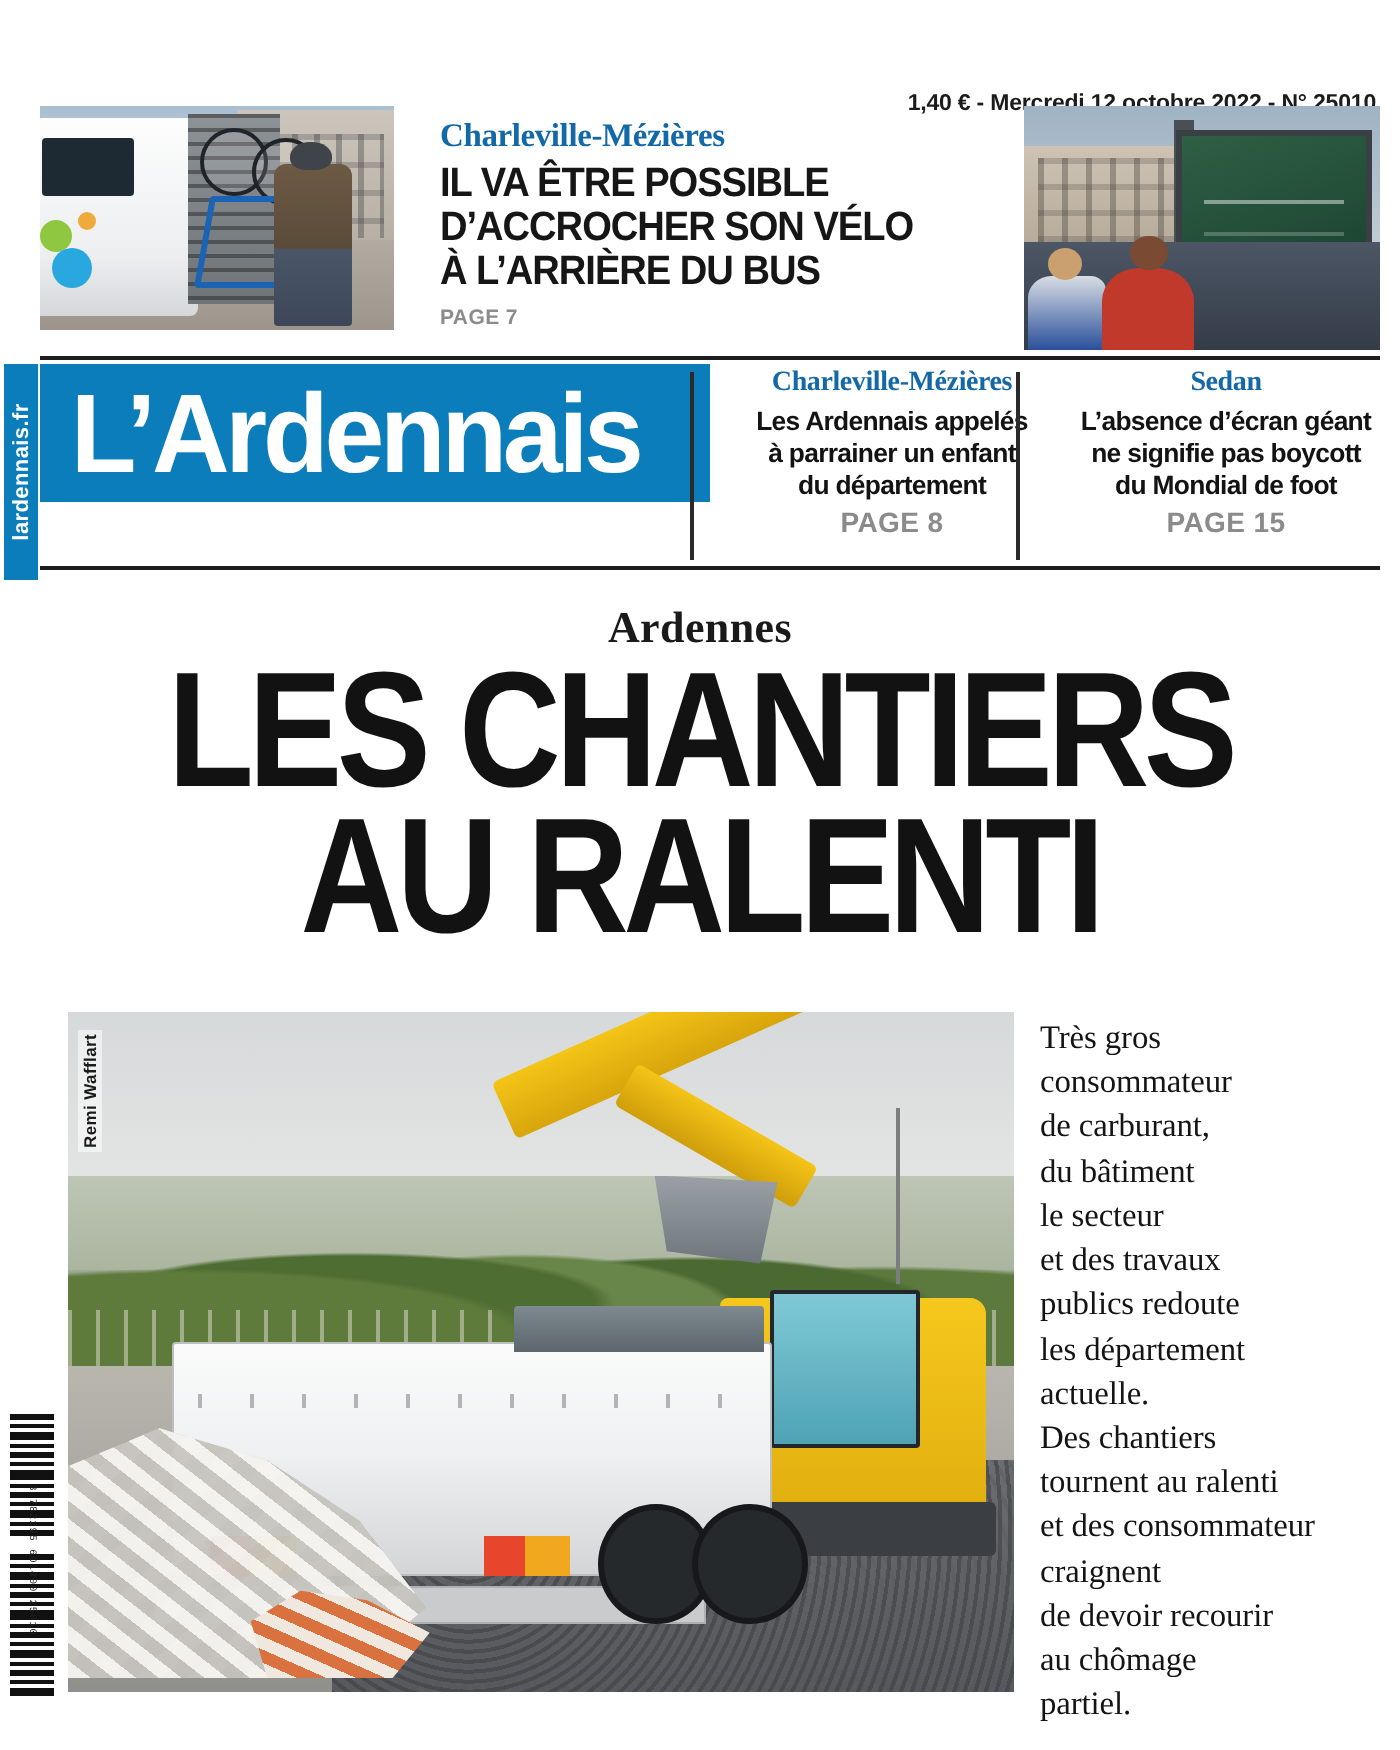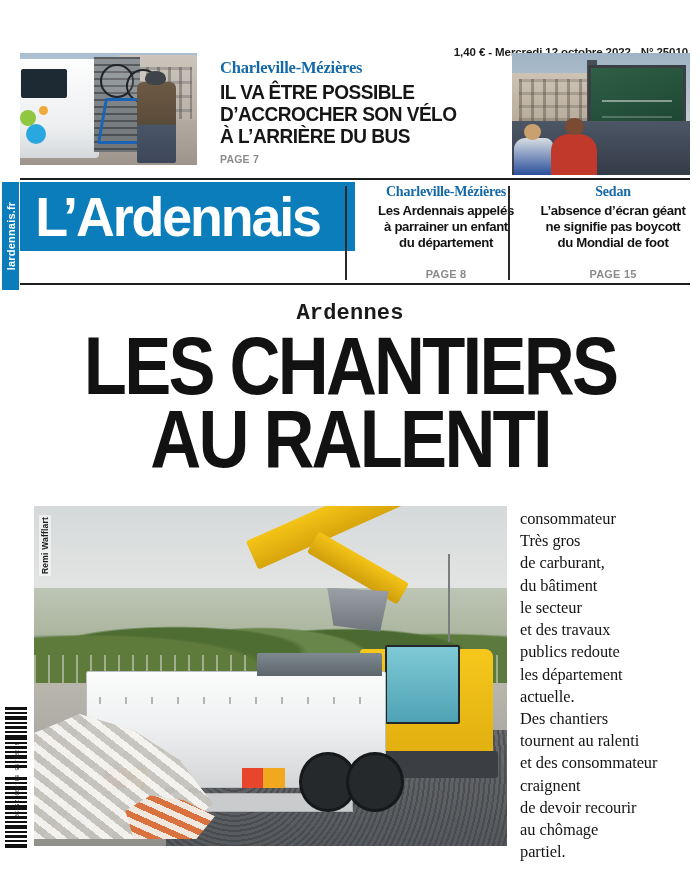--- a/index.html
+++ b/index.html
@@ -323,22 +323,22 @@
   .teaser-col .sub {
     margin-top: 4px;
     font-family: "Liberation Sans", sans-serif;
     font-weight: 700;
     font-size: 13.2px;
     line-height: 1.18;
     color: #131313;
     letter-spacing: -0.35px;
   }
   .teaser-col .pageref {
-    margin-top: 18px;
-    font-size: 11px;
+    margin-top: 3px;
+    font-size: 14px;
   }
 
   .teaser-parrain { left: 352px; width: 148px; }
   .teaser-sedan   { left: 516px; width: 154px; }
 
   .vdiv {
     position: absolute;
     top: 186px;
     width: 1.5px;
     height: 94px;
@@ -347,21 +347,21 @@
   .vdiv-1 { left: 345px; }
   .vdiv-2 { left: 508px; }
 
   
   .main-kicker {
     position: absolute;
     left: 0;
     top: 301px;
     width: 700px;
     text-align: center;
-    font-family: Liberation Mono, monospace;
+    font-family: Liberation Serif, serif;
     font-size: 22px;
     font-weight: 700;
     color: #1a1a1a;
     letter-spacing: 0.2px;
   }
 
   .main-headline {
     position: absolute;
     left: 0;
     top: 332px;
@@ -681,22 +681,22 @@
     <div class="mp-light-r"></div>
     <div class="mp-bumper"></div>
     <div class="mp-wheel-a"></div>
     <div class="mp-wheel-b"></div>
     <div class="mp-rubble"></div>
     <div class="mp-brick"></div>
     <div class="photo-credit">Remi Wafflart</div>
   </div>
 
   <div class="standfirst">
+    <div>Très gros</div>
     <div>consommateur</div>
-    <div>Très gros</div>
     <div>de carburant,</div>
     <div>du bâtiment</div>
     <div>le secteur</div>
     <div>et des travaux</div>
     <div>publics redoute</div>
     <div>les département</div>
     <div>actuelle.</div>
     <div>Des chantiers</div>
     <div>tournent au ralenti</div>
     <div>et des consommateur</div>

